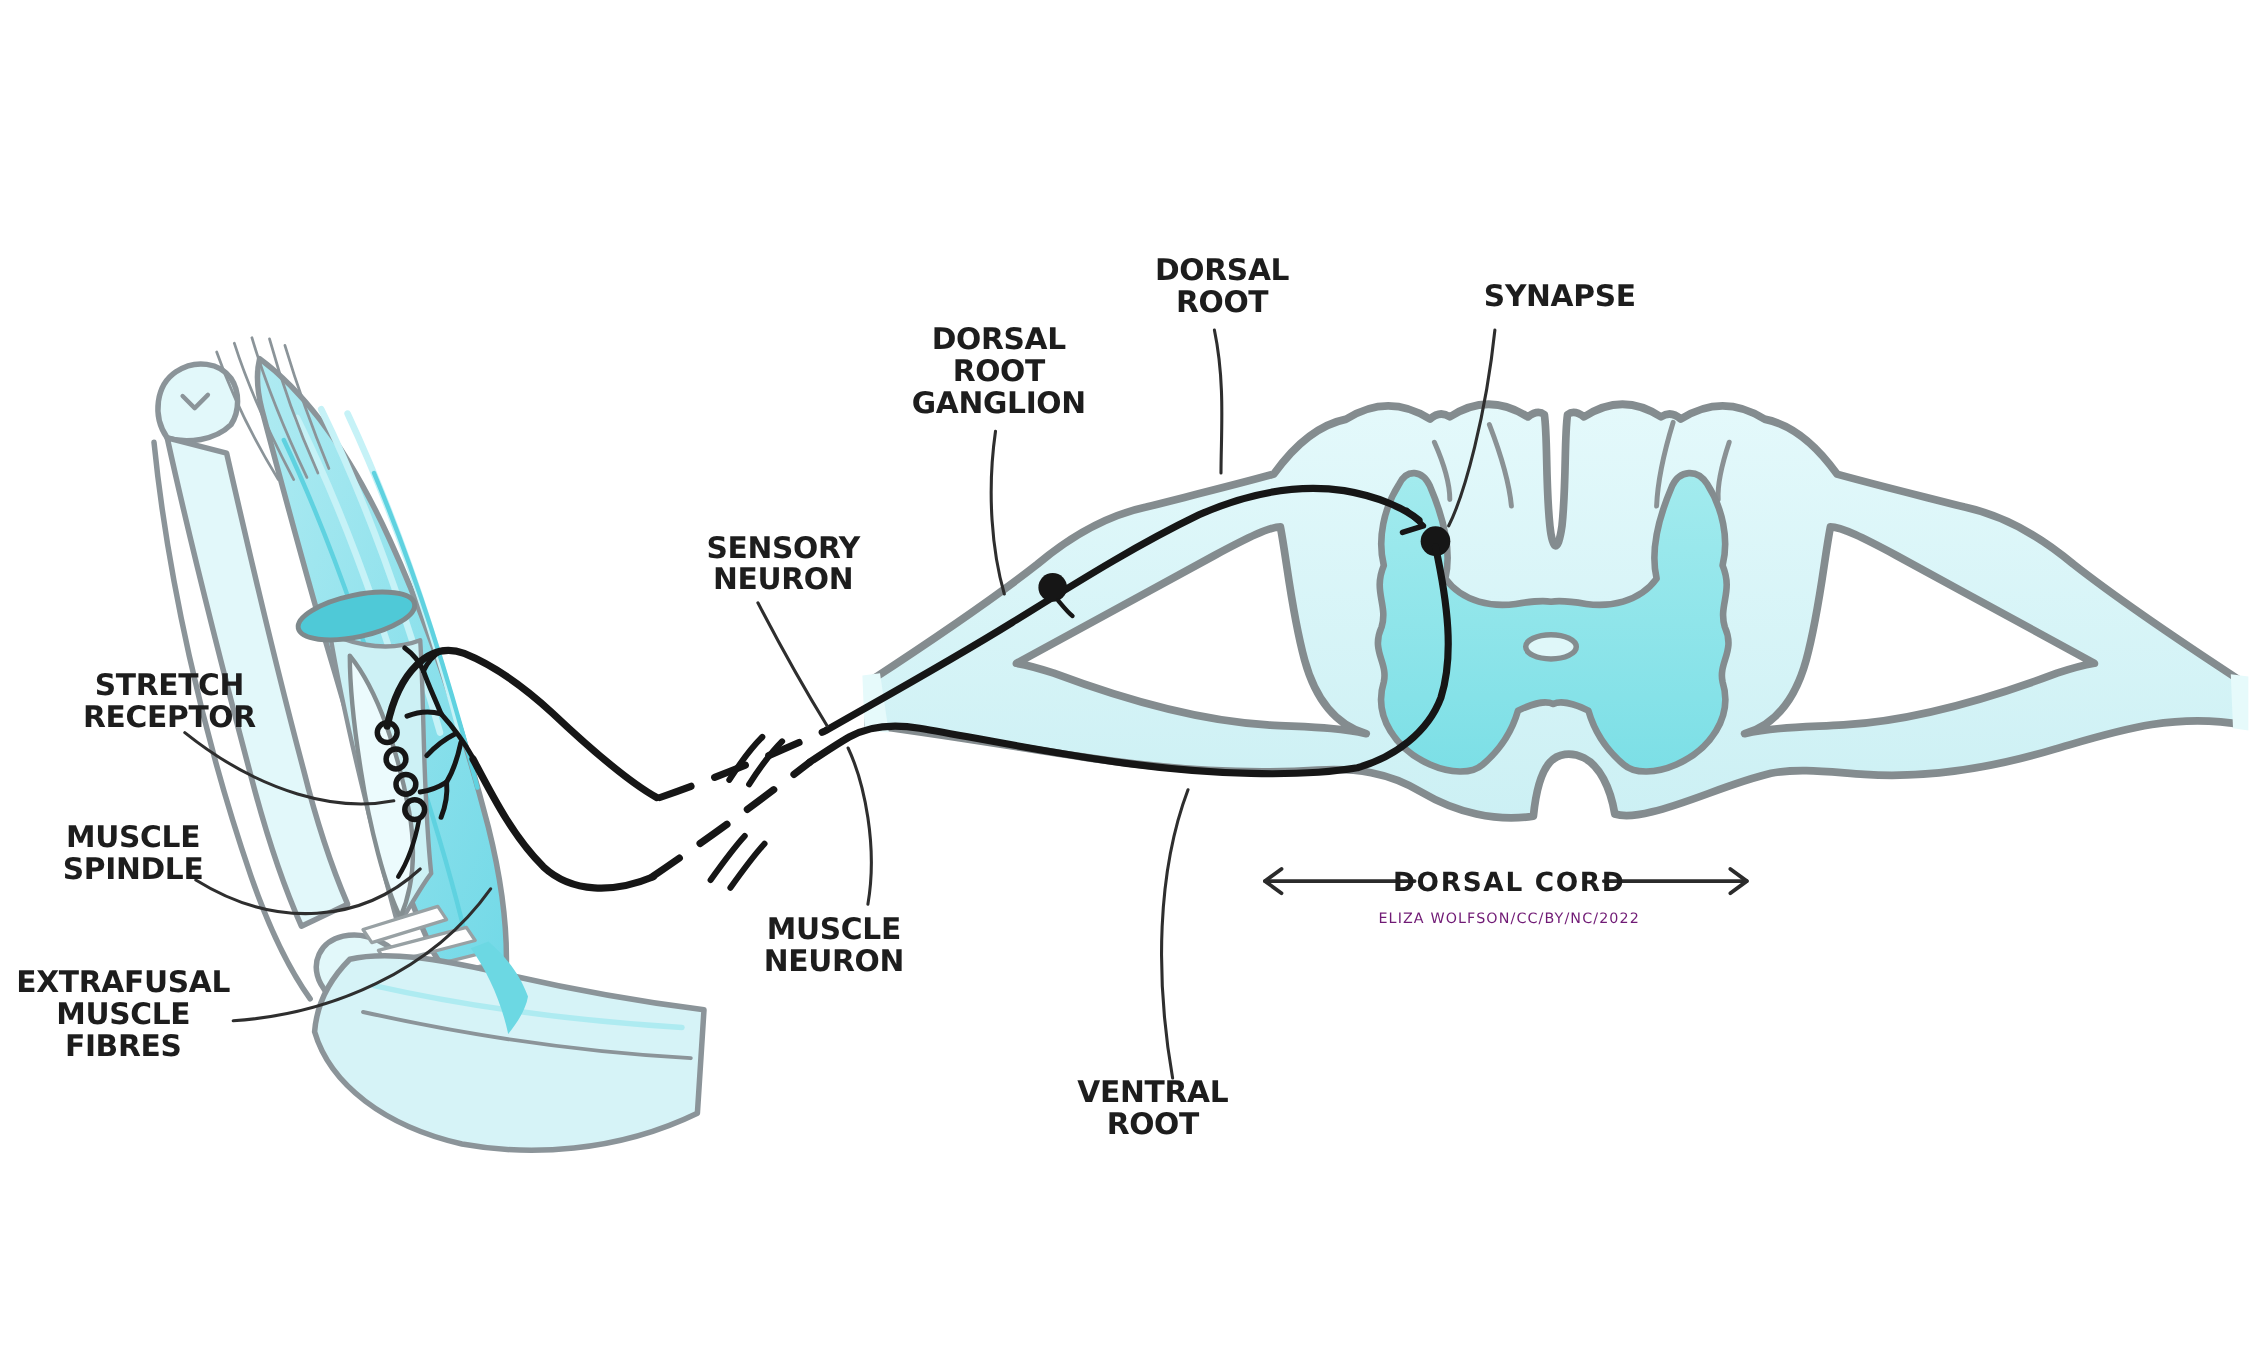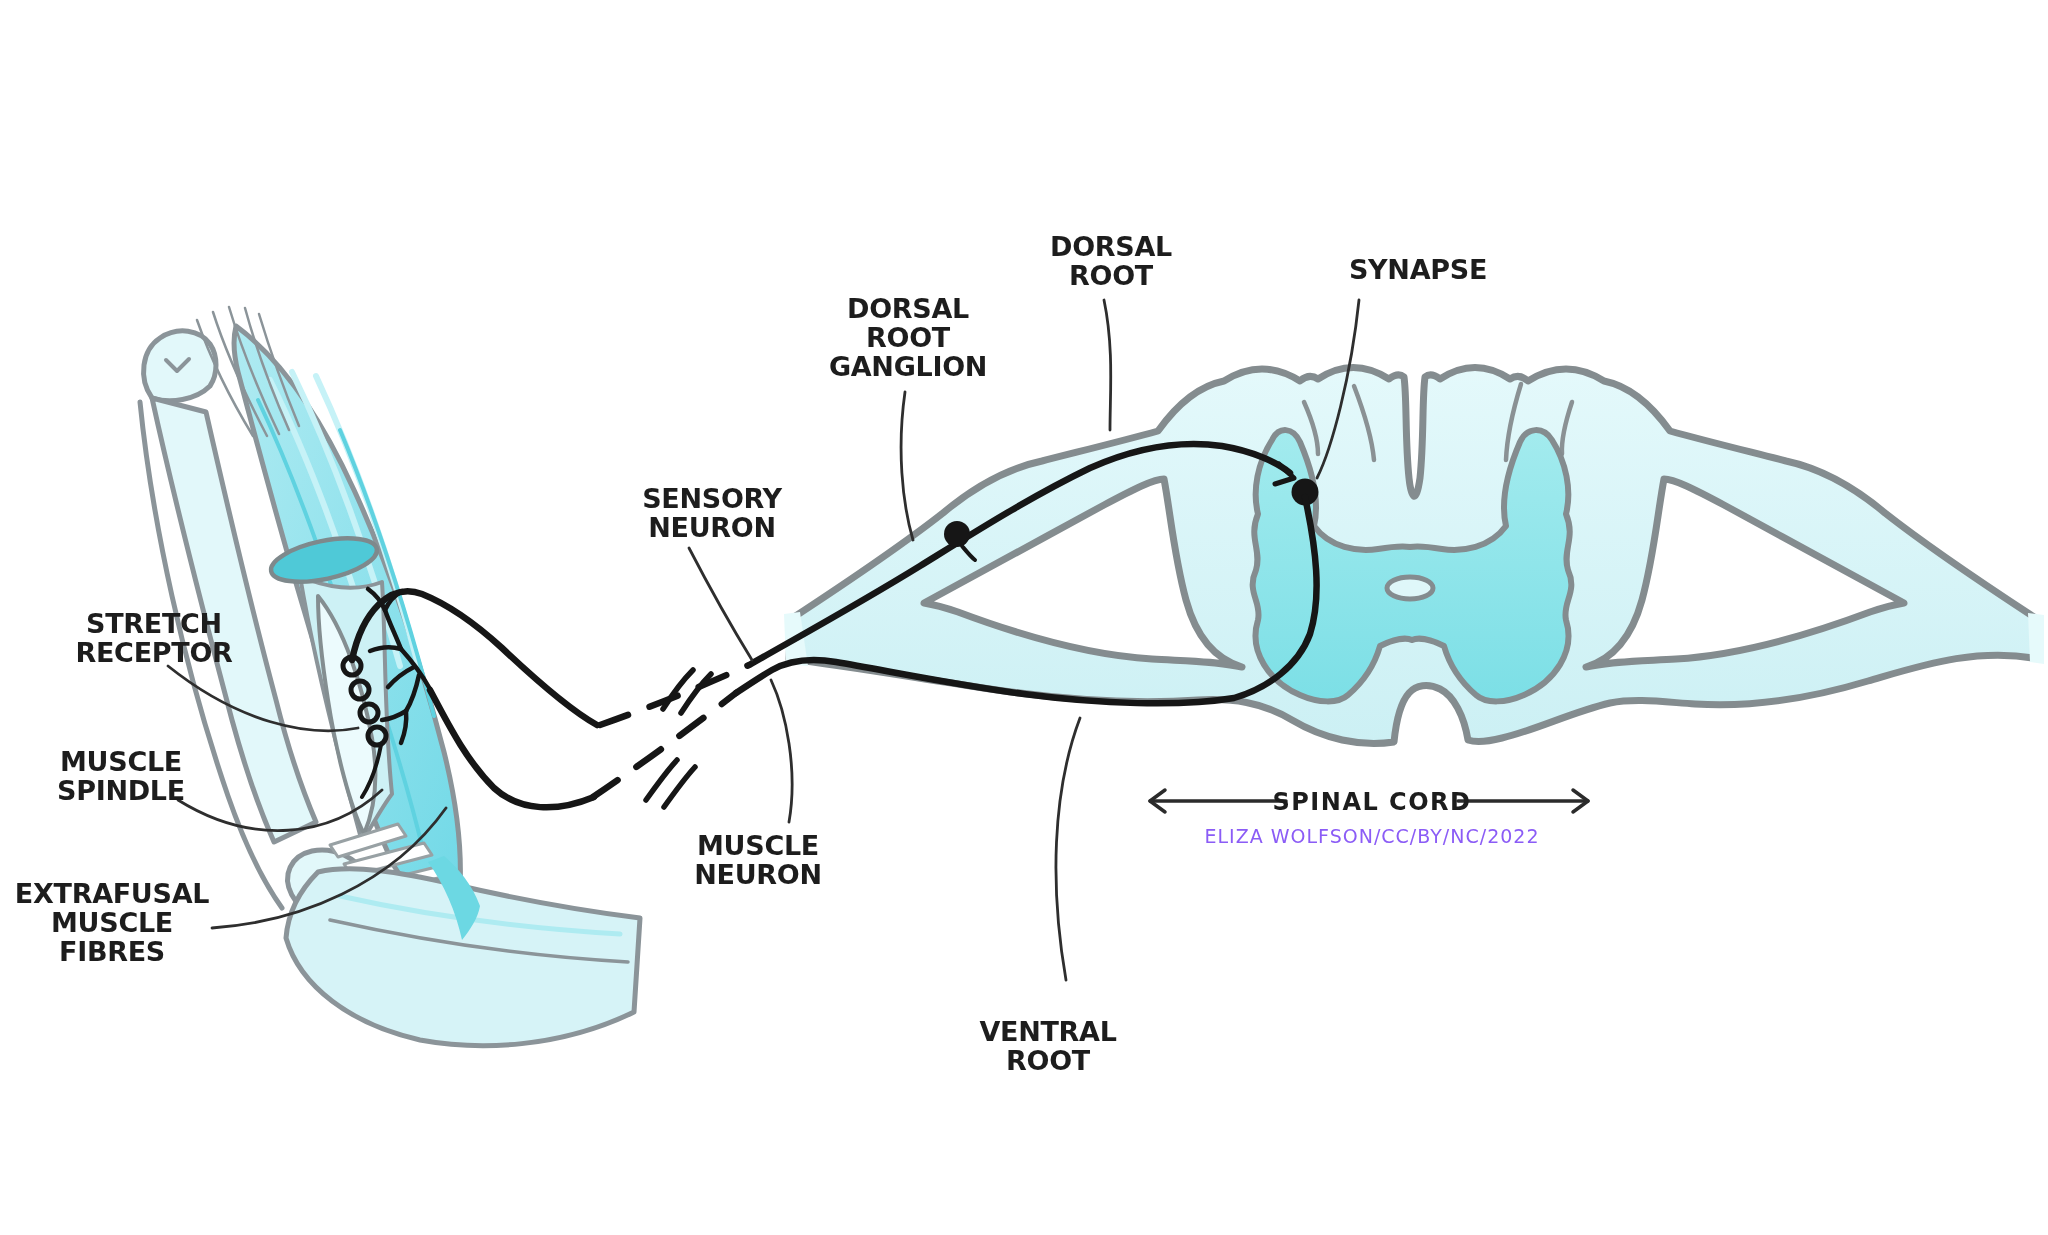--- a/index.html
+++ b/index.html
@@ -2,22 +2,22 @@
 <html><head>
 <meta charset="utf-8">
 <style>
   html,body{margin:0;padding:0;background:#ffffff;}
   .stage{position:relative;width:2048px;height:1235px;background:#ffffff;overflow:hidden;
          font-family:"DejaVu Sans","Liberation Sans",sans-serif;}
   .art{position:absolute;inset:0;}
   .lbl{position:absolute;transform:translate(-50%,-50%);color:#1d1d1d;font-weight:bold;
        font-size:27px;line-height:1.08;letter-spacing:-0.3px;text-align:center;
        white-space:pre-line;}
-  .lbl-credit{position:absolute;transform:translate(-50%,-50%);color:#8b5cf6;font-weight:normal;
-       font-size:19px;letter-spacing:1px;white-space:nowrap;}
+  .lbl-credit{position:absolute;transform:translate(-50%,-50%);color:#701a75;font-weight:normal;
+       font-size:13px;letter-spacing:1px;white-space:nowrap;}
   .lbl-span{position:absolute;transform:translate(-50%,-50%);color:#1d1d1d;font-weight:bold;
        font-size:24px;letter-spacing:1.5px;white-space:nowrap;}
 </style>
 </head>
 <body>
 
 <div class="stage">
 
 <svg class="art" width="2048" height="1235" viewBox="0 0 2048 1235" xmlns="http://www.w3.org/2000/svg">
   <defs>
@@ -212,18 +212,18 @@
 <div class="lbl" style="left:712px;top:513px;">SENSORY
 NEURON</div>
 <div class="lbl" style="left:758px;top:860px;">MUSCLE
 NEURON</div>
 <div class="lbl" style="left:908px;top:338px;">DORSAL
 ROOT
 GANGLION</div>
 <div class="lbl" style="left:1111px;top:261px;">DORSAL
 ROOT</div>
 <div class="lbl" style="left:1370px;top:270px;margin-left:48px;">SYNAPSE</div>
-<div class="lbl" style="left:1048px;top:1008px;margin-top:38px;">VENTRAL
+<div class="lbl" style="left:1048px;top:1008px;">VENTRAL
 ROOT</div>
-<div class="lbl-span" style="left:1372px;top:802px;">SPINAL CORD</div>
+<div class="lbl-span" style="left:1372px;top:802px;">DORSAL CORD</div>
 <div class="lbl-credit" style="left:1372px;top:836px;">ELIZA WOLFSON/CC/BY/NC/2022</div>
 
 </div>
 
 </body></html>

